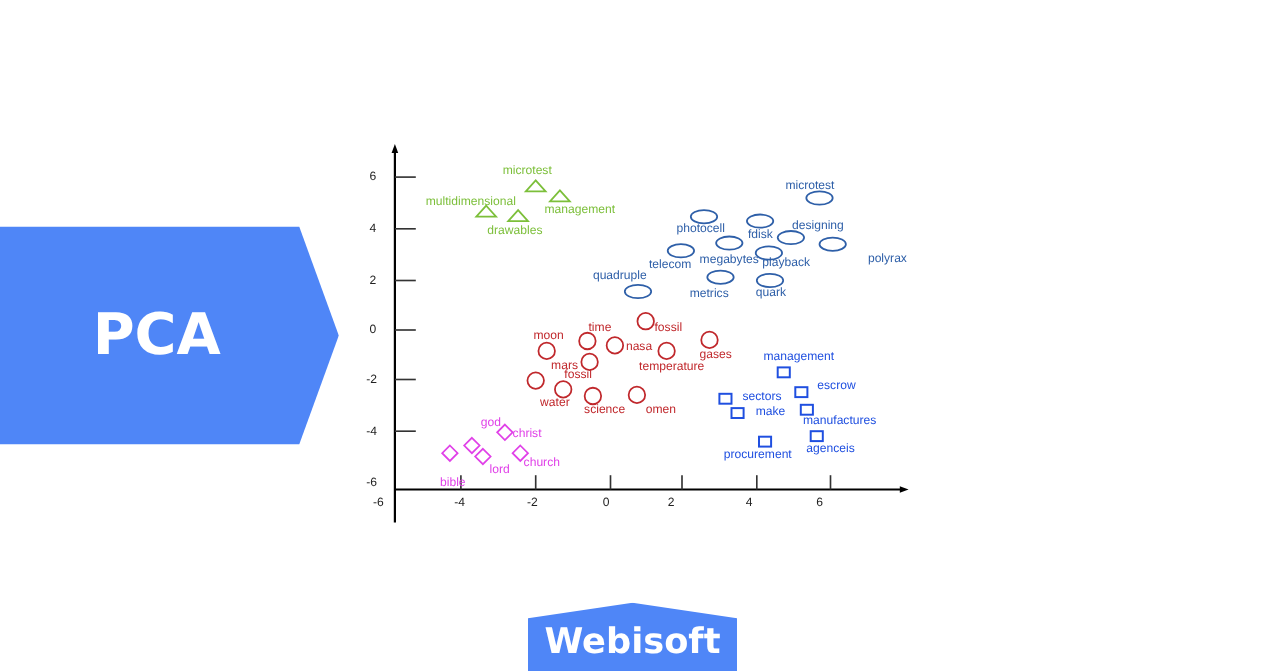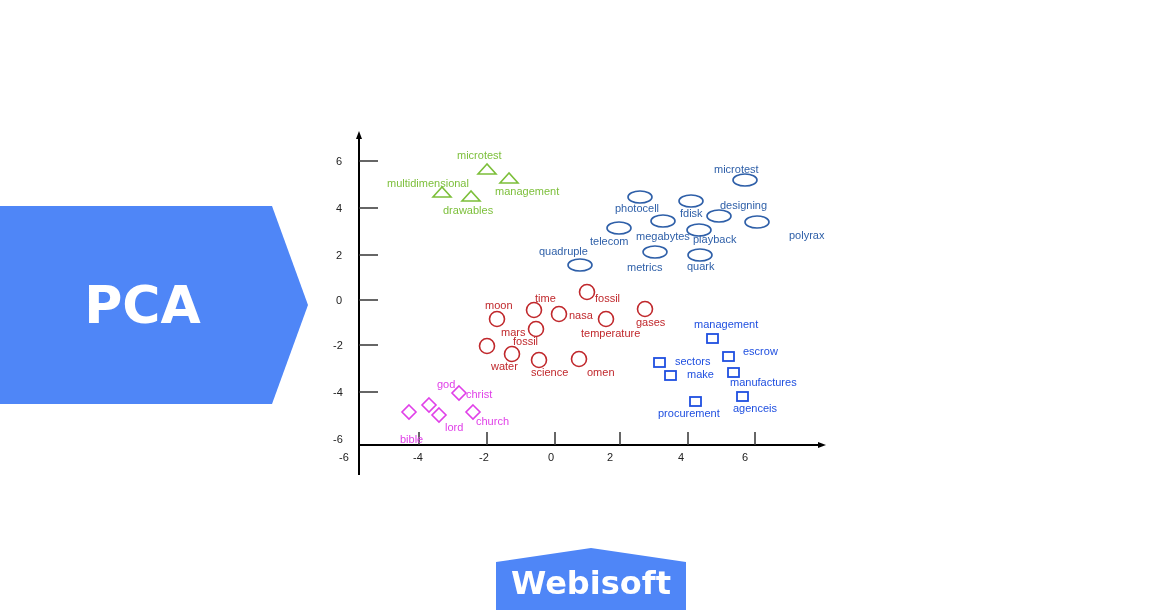--- a/index.html
+++ b/index.html
@@ -1,20 +1,20 @@
 <!DOCTYPE html>
 <html><head>
   <meta charset="utf-8">
   <style>
     html, body { margin:0; padding:0; background:#ffffff; }
     body { width:1150px; height:610px; position:relative; overflow:hidden; font-family:"Liberation Sans", sans-serif; }
     .banner { position:absolute; left:0; top:206px; width:308px; height:198px; }
     .banner svg { position:absolute; left:0; top:0; }
     .banner-label { position:absolute; left:0; top:0; width:285px; height:198px; display:flex; align-items:center; justify-content:center; color:#ffffff; font-weight:bold; font-size:52px; font-family:"DejaVu Sans", sans-serif; }
-    .logo { position:absolute; left:480px; top:548px; width:190px; height:62px;margin-left:16px; }
+    .logo { position:absolute; left:480px; top:548px; width:190px; height:62px; }
     .logo svg { position:absolute; left:0; top:0; }
     .logo-label { position:absolute; left:0; top:8px; width:190px; height:54px; display:flex; align-items:center; justify-content:center; color:#ffffff; font-weight:bold; font-size:32px; font-family:"DejaVu Sans", sans-serif; }
     .chart { position:absolute; left:0; top:0; width:1150px; height:610px; }
     .lbl { position:absolute; font-size:11px; white-space:nowrap; line-height:12px; font-family:"Liberation Sans", sans-serif; }
     .tick-lbl { position:absolute; font-size:11px; color:#222; font-family:"Liberation Sans", sans-serif; }
   </style>
 </head>
 <body>
 
 <div class="banner">

